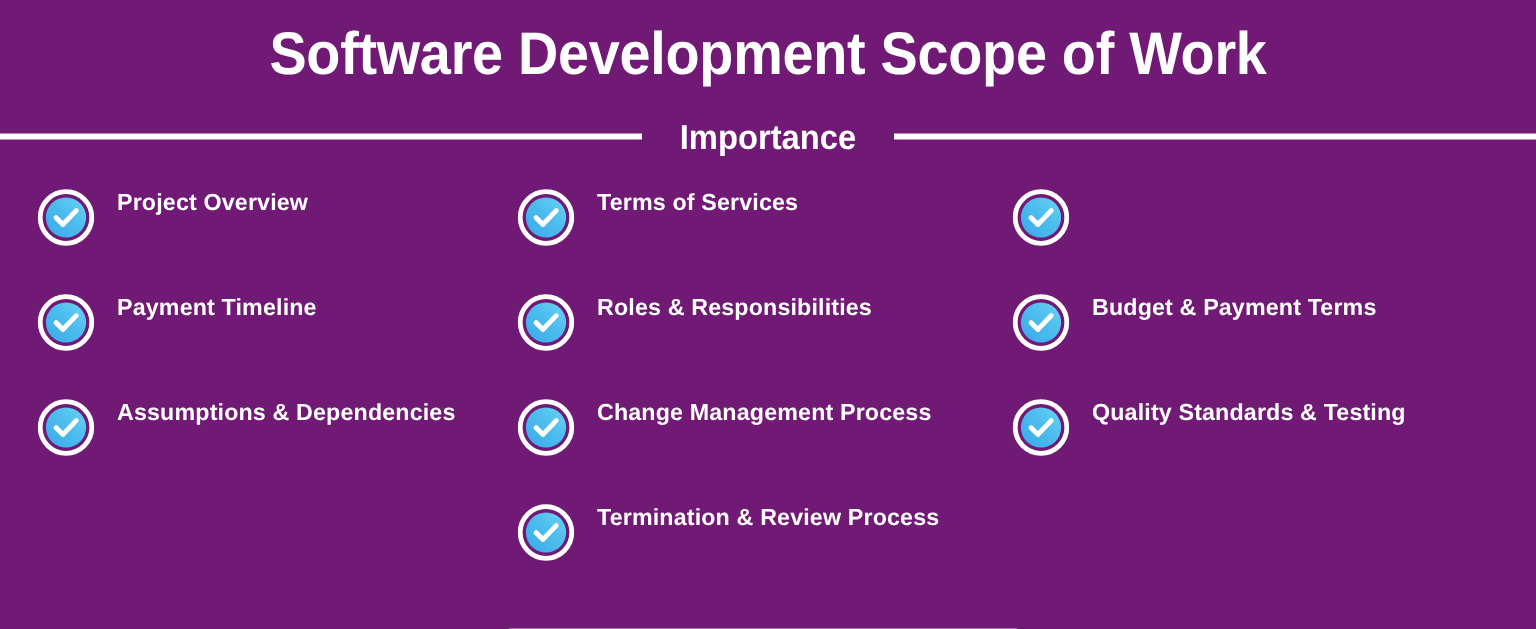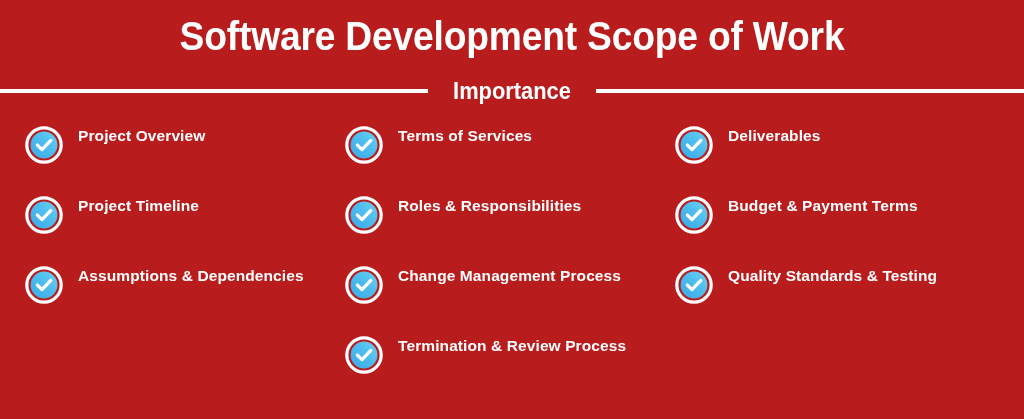--- a/index.html
+++ b/index.html
@@ -133,21 +133,21 @@
       <stop offset="100%" stop-color="#6ad3f4"></stop>
     </linearGradient>
     <symbol id="icon-check-circle" viewBox="0 0 38 38">
       <circle cx="19" cy="19" r="17.2" fill="none" stroke="#ffffff" stroke-width="3.2"></circle>
       <circle cx="19" cy="19" r="13.4" fill="url(#checkGrad)"></circle>
       <path d="M12.4 19.1 L17.0 23.6 L25.8 14.4" fill="none" stroke="#ffffff" stroke-width="3.3" stroke-linecap="round" stroke-linejoin="round"></path>
     </symbol>
   </defs>
 </svg>
 
-<div id="infographic" style="background: #b91c1c;">
+<div id="infographic" style="background: #701a75;">
 
   <div class="header">
     <h1 class="title">Software Development Scope of Work</h1>
 
     <div class="divider-row">
       <span class="divider-line"></span>
       <span class="subtitle">Importance</span>
       <span class="divider-line"></span>
     </div>
   </div>
@@ -170,32 +170,31 @@
             </svg>
         </span>
         <span class="item-label">Terms of Services</span>
       </div>
       <div class="col col-3">
         <span class="check-icon">
           <svg>
               <use href="#icon-check-circle"></use>
             </svg>
         </span>
-        <span class="item-label">Deliverables</span>
       </div>
     </div>
 
     <div class="item-row">
       <div class="col col-1">
         <span class="check-icon">
           <svg>
               <use href="#icon-check-circle"></use>
             </svg>
         </span>
-        <span class="item-label">Project Timeline</span>
+        <span class="item-label">Payment Timeline</span>
       </div>
       <div class="col col-2">
         <span class="check-icon">
           <svg>
               <use href="#icon-check-circle"></use>
             </svg>
         </span>
         <span class="item-label">Roles &amp; Responsibilities</span>
       </div>
       <div class="col col-3">

